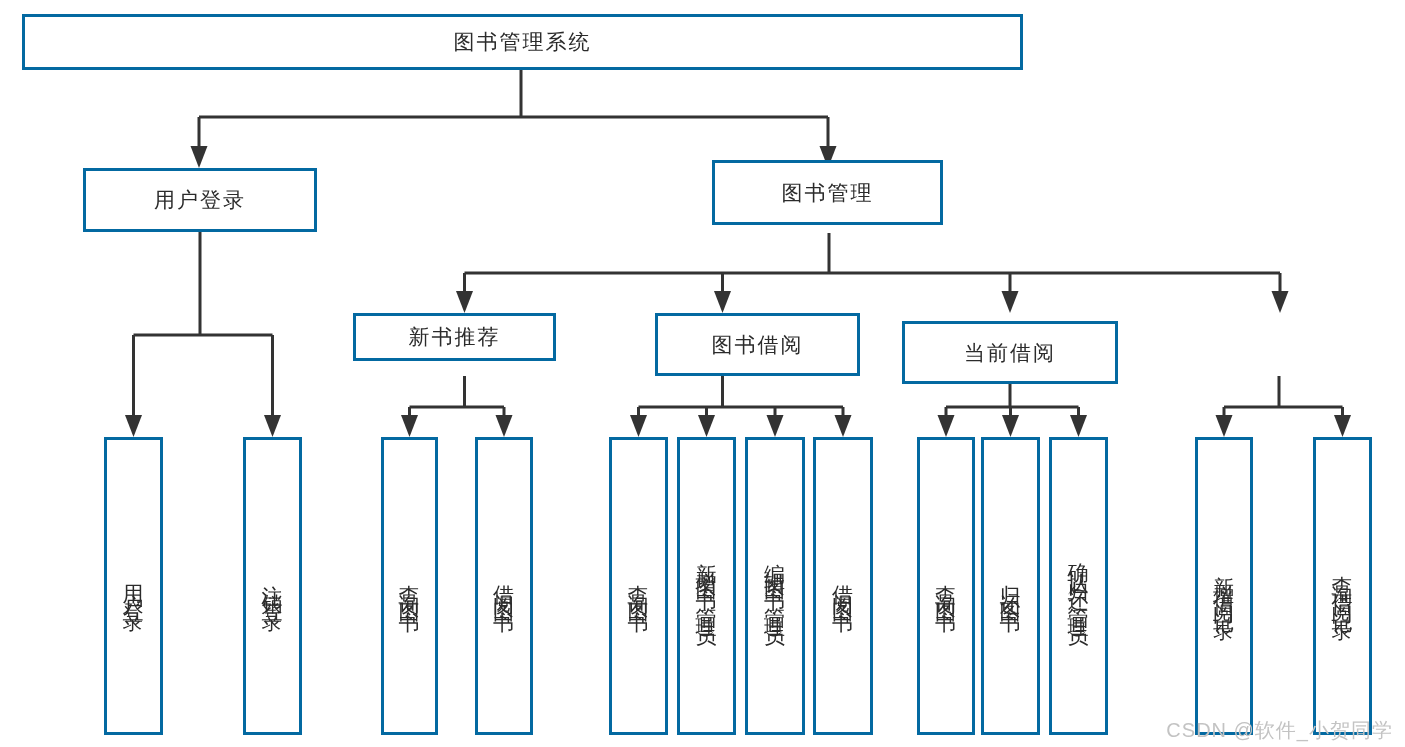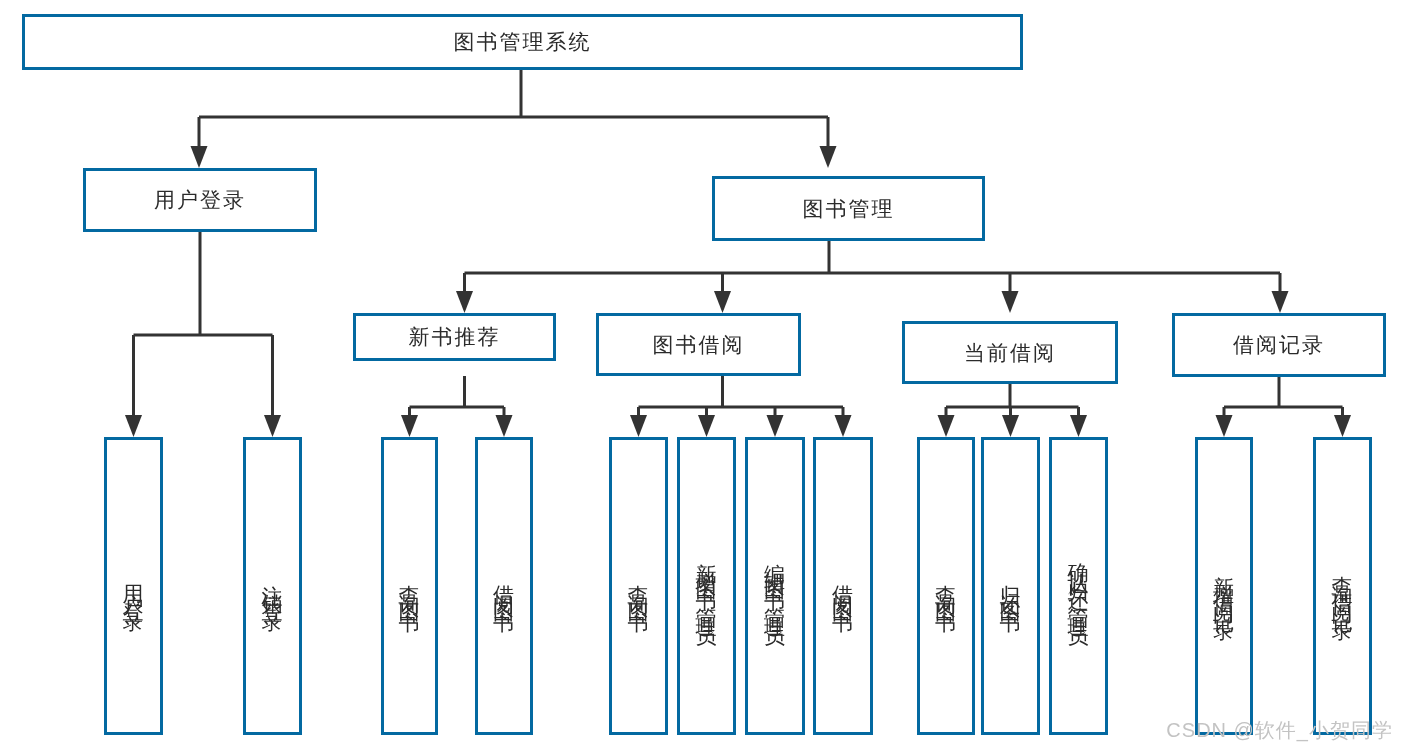--- a/index.html
+++ b/index.html
@@ -97,35 +97,32 @@
     </g>
   </svg>
 
   <div class="box h" style="left:22px; top:14px; width:1001px; height:56px">
     <span>图书管理系统</span>
   </div>
 
   <div class="box h" style="left:83px; top:168px; width:234px; height:64px">
     <span>用户登录</span>
   </div>
-  <div class="box h" style="left:712px; top:176px; width:273px; height:65px">
+  <div class="box h" style="left:712px; top:160px; width:231px; height:65px">
     <span>图书管理</span>
   </div>
 
   <div class="box h" style="left:353px; top:313px; width:203px; height:48px">
     <span>新书推荐</span>
   </div>
-  <div class="box h" style="left:596px; top:313px; width:205px; height:63px">
+  <div class="box h" style="left:655px; top:313px; width:205px; height:63px">
     <span>图书借阅</span>
   </div>
   <div class="box h" style="left:902px; top:321px; width:216px; height:63px">
     <span>当前借阅</span>
-  </div>
-  <div class="box h" style="left:1172px; top:313px; width:214px; height:64px">
-    <span>借阅记录</span>
   </div>
 
   <div class="box v" style="left:104px; top:437px; width:59px; height:298px">
     <span>用户登录</span>
   </div>
   <div class="box v" style="left:243px; top:437px; width:59px; height:298px">
     <span>注销登录</span>
   </div>
 
   <div class="box v" style="left:381px; top:437px; width:57px; height:298px">

